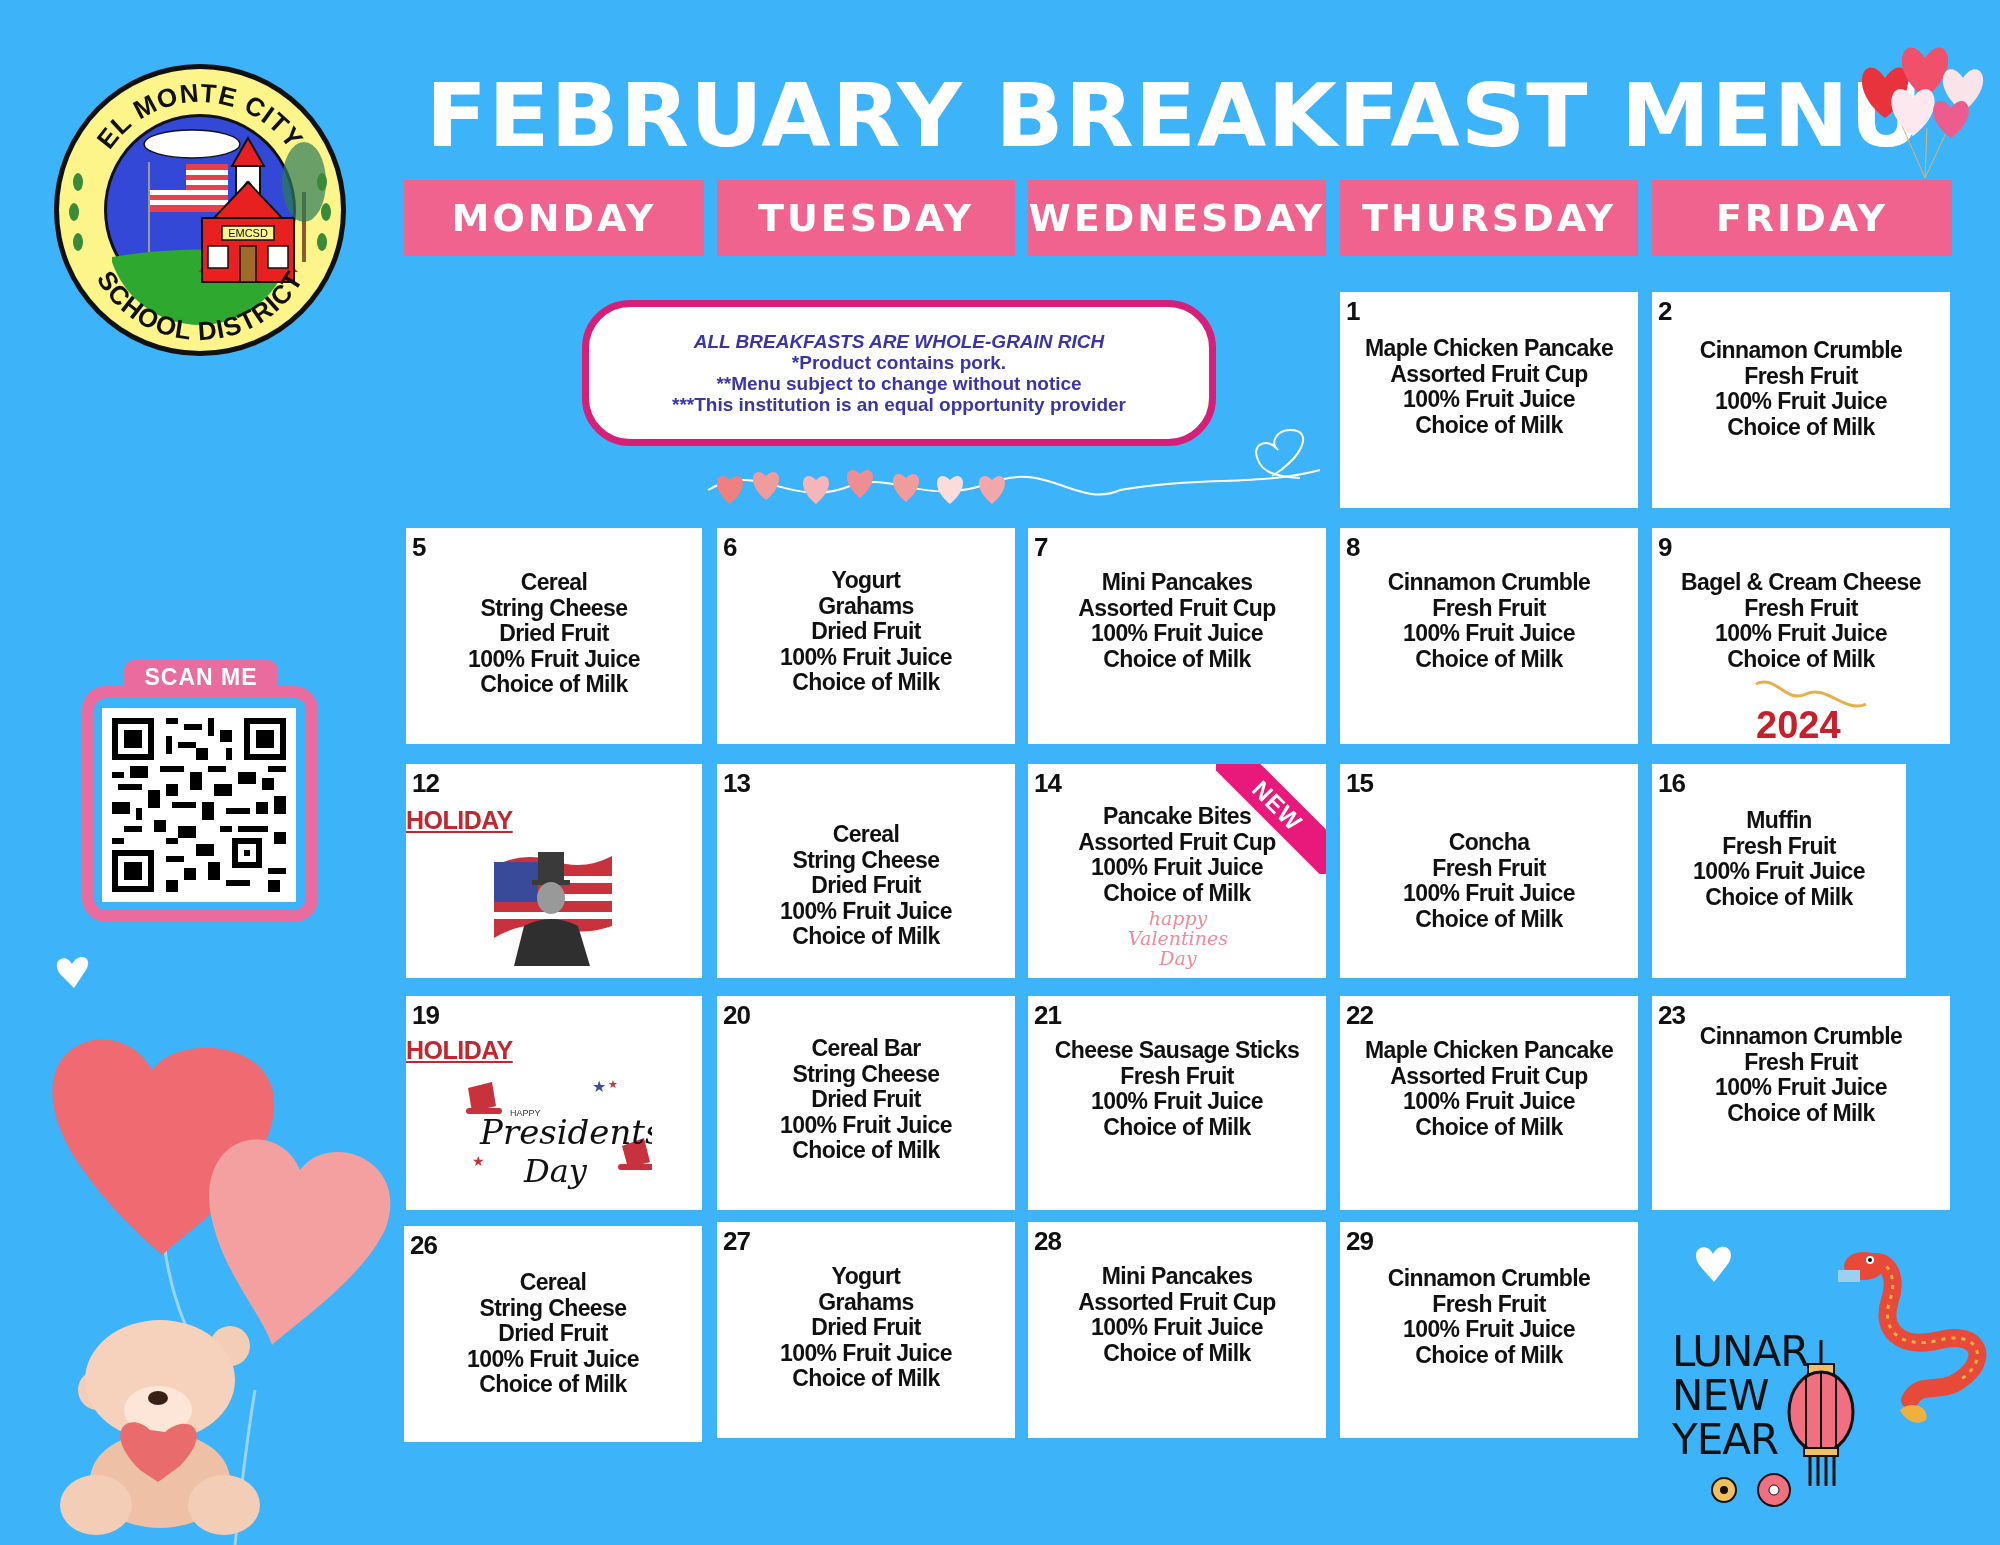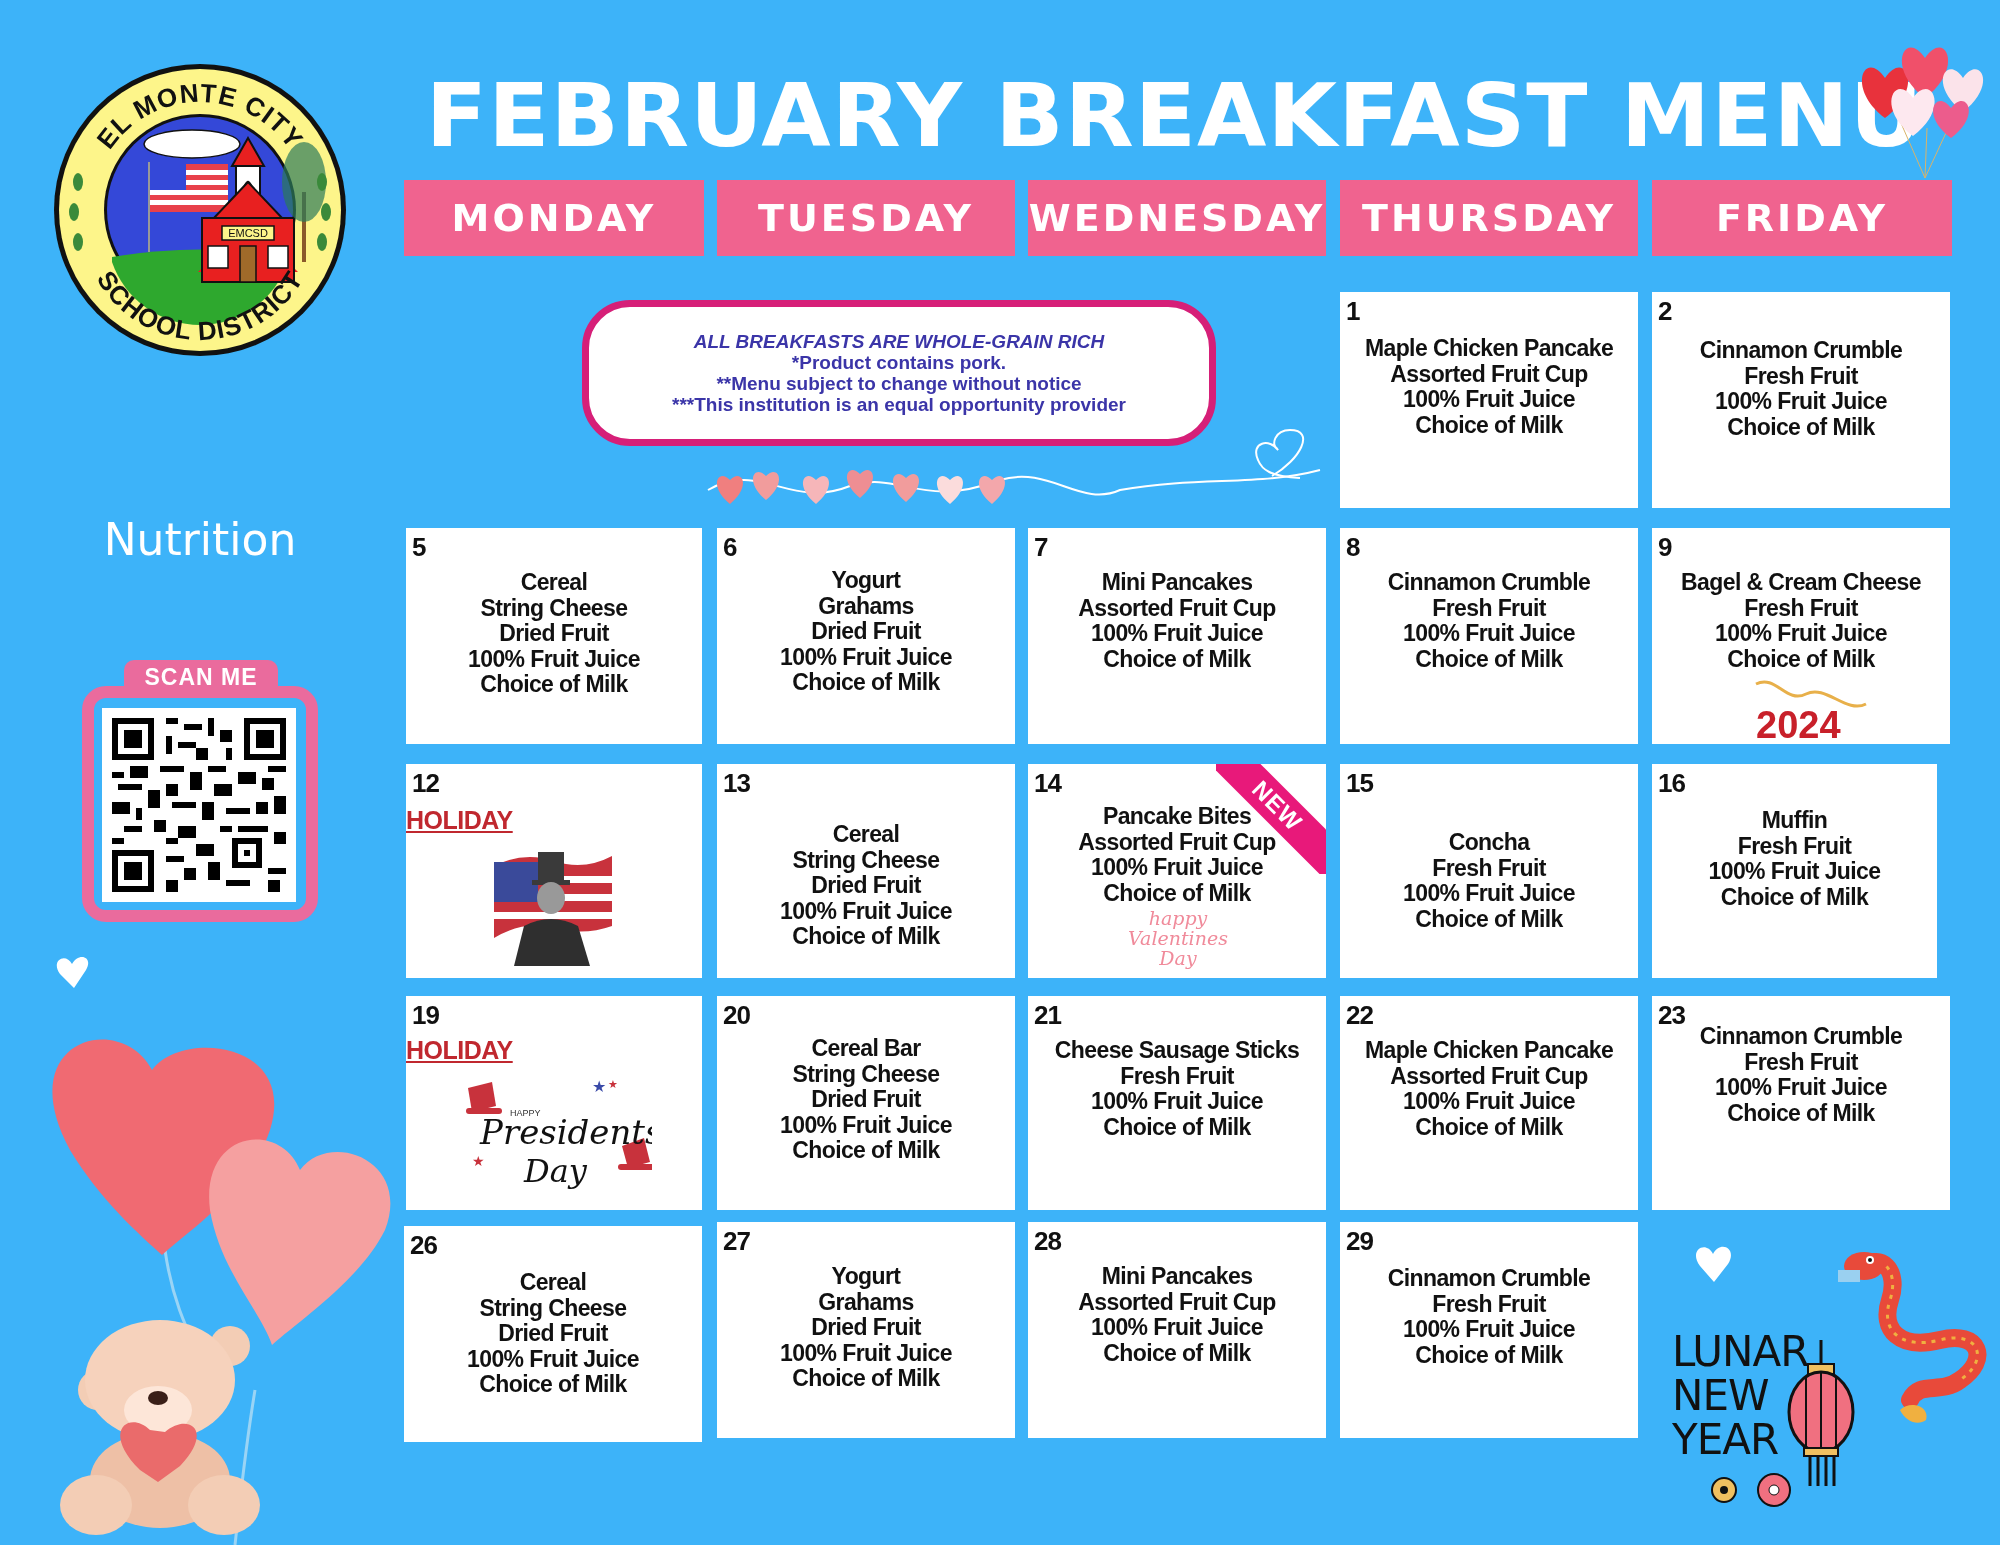--- a/index.html
+++ b/index.html
@@ -195,21 +195,20 @@
       <path d="M116 60 C104 48 94 66 116 84 C138 66 128 48 116 60Z" fill="#f6b6b9"></path>
       <path d="M160 54 C148 42 138 60 160 78 C182 60 172 42 160 54Z" fill="#ee8e93"></path>
       <path d="M206 58 C194 46 184 64 206 82 C228 64 218 46 206 58Z" fill="#f19c9c"></path>
       <path d="M250 60 C238 48 228 66 250 84 C272 66 262 48 250 60Z" fill="#fbdcdc"></path>
       <path d="M292 60 C280 48 270 66 292 84 C314 66 304 48 292 60Z" fill="#f3a7ab"></path>
     </g>
   </svg>
 </div>
 
 <div class="nutrition">
-  <div>Nutrition</div>
 </div>
 <div class="scan-tab">SCAN ME</div>
 <div class="qr-frame"></div>
 <div class="qr-inner">
   <svg viewBox="0 0 29 29" shape-rendering="crispEdges">
     <rect width="29" height="29" fill="#fff"></rect>
     <g fill="#000">
       <rect x="0" y="0" width="7" height="7"></rect>
         <rect x="1" y="1" width="5" height="5" fill="#fff"></rect>
         <rect x="2" y="2" width="3" height="3"></rect>
@@ -415,21 +414,21 @@
 </div>
 <div class="cell" style="left:1340px;top:764px;width:298px;height:214px;">
   <div class="num">15</div>
   <div class="items" style="top:44px;margin-top:22px;">
     <div>Concha</div>
       <div>Fresh Fruit</div>
       <div>100% Fruit Juice</div>
       <div>Choice of Milk</div>
   </div>
 </div>
-<div class="cell" style="left:1652px;top:764px;width:285px;height:214px;">
+<div class="cell" style="left:1652px;top:764px;width:254px;height:214px;">
   <div class="num">16</div>
   <div class="items" style="top:44px;">
     <div>Muffin</div>
       <div>Fresh Fruit</div>
       <div>100% Fruit Juice</div>
       <div>Choice of Milk</div>
   </div>
 </div>
 
 <div class="cell" style="left:406px;top:996px;width:296px;height:214px;">

